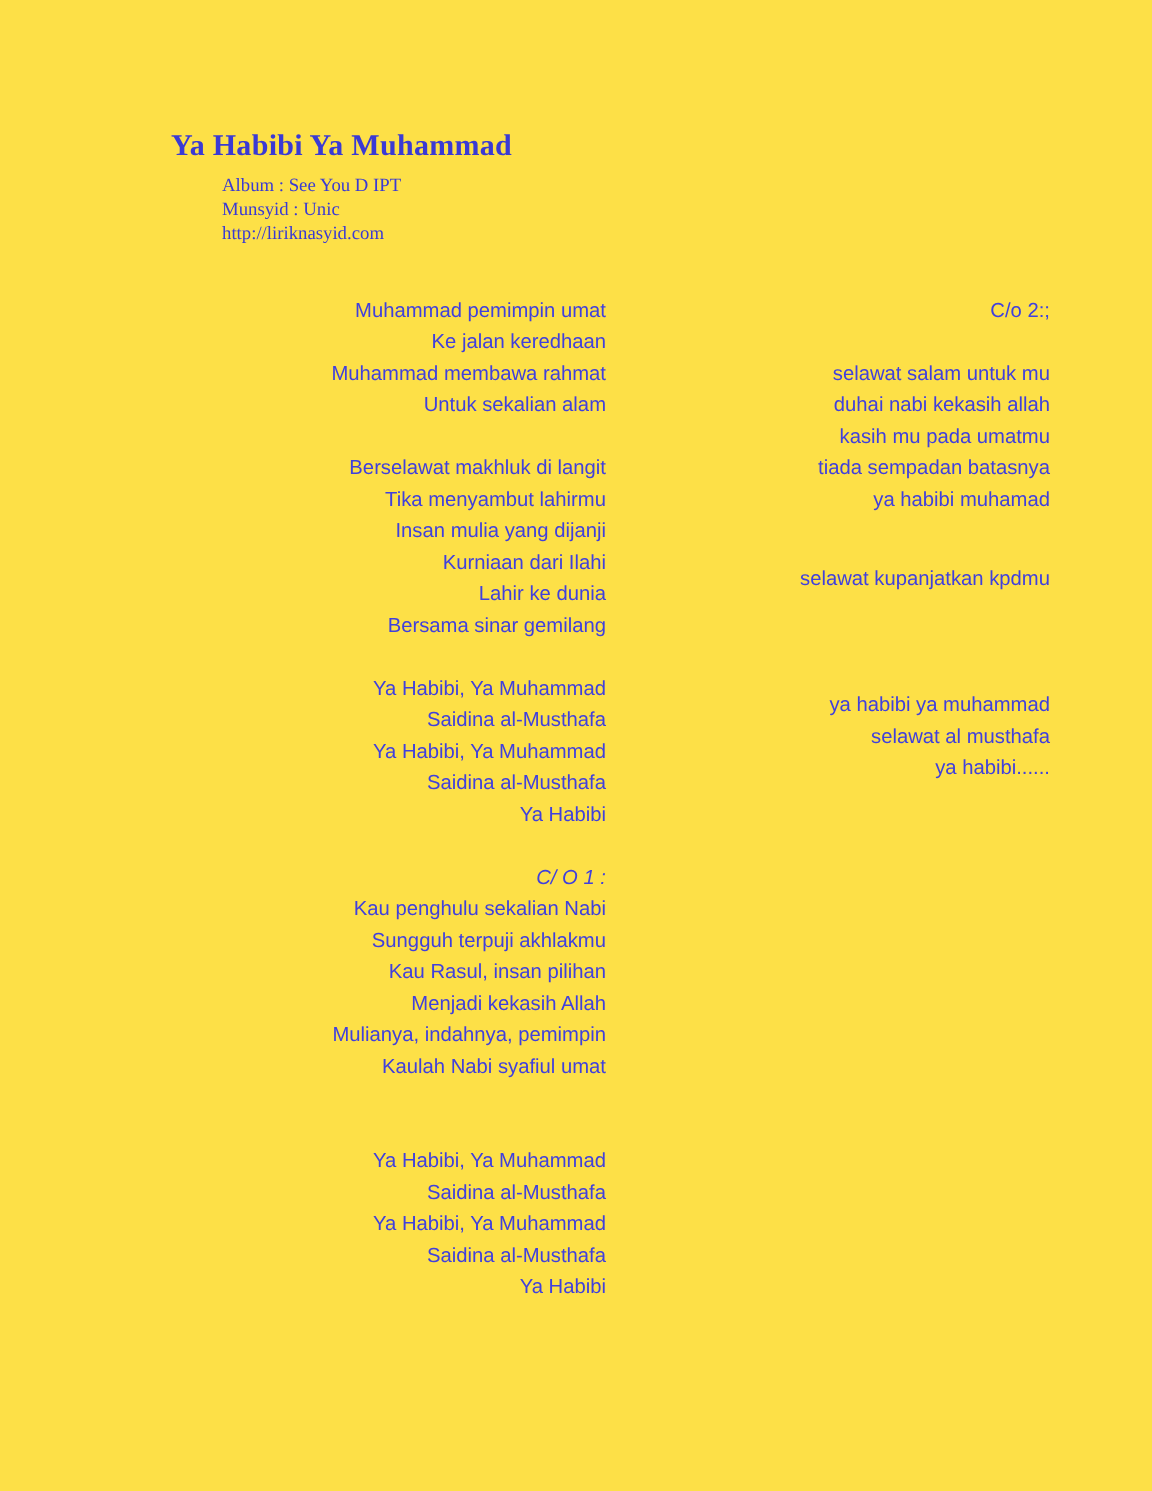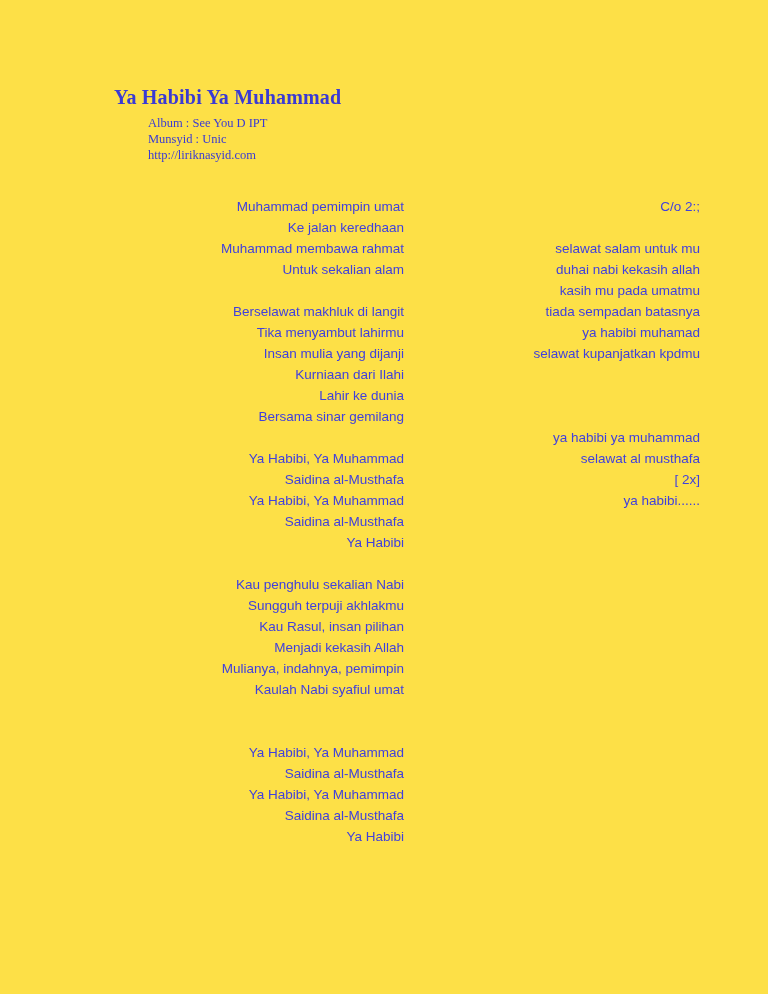--- a/index.html
+++ b/index.html
@@ -65,21 +65,21 @@
   }
   .line {
     white-space: pre;
     min-height: 21px;
     text-align: right;
   }
   .line.blank { height: 21px; }
   .italic { font-style: italic; }
   .ind-1 { padding-left: 4px; }
   .ind-2 { padding-left: 8px; }
-  .ind-3 { padding-left: 12px; }
+  .ind-3 { padding-left: 12px; margin-top: 32px; }
   .ind-4 { padding-left: 16px; }
   .ind-8 { padding-left: 30px; }
   .ind-20 { padding-left: 120px; }
 </style>
 </head>
 <body>
 
 <div class="page">
 
   <div class="doc-title">Ya Habibi Ya Muhammad</div>
@@ -100,20 +100,21 @@
       <div class="line">Kurniaan dari Ilahi</div>
       <div class="line">Lahir ke dunia</div>
       <div class="line">Bersama sinar gemilang</div>
       <div class="line blank"></div>
       <div class="line">Ya Habibi, Ya Muhammad</div>
       <div class="line">Saidina al-Musthafa</div>
       <div class="line">Ya Habibi, Ya Muhammad</div>
       <div class="line">Saidina al-Musthafa</div>
       <div class="line">Ya Habibi</div>
       <div class="line blank"></div>
+      <div class="line italic">C/ O 1 :</div>
       <div class="line">Kau penghulu sekalian Nabi</div>
       <div class="line">Sungguh terpuji akhlakmu</div>
       <div class="line">Kau Rasul, insan pilihan</div>
       <div class="line">Menjadi kekasih Allah</div>
       <div class="line">Mulianya, indahnya, pemimpin</div>
       <div class="line">Kaulah Nabi syafiul umat</div>
       <div class="line blank"></div>
       <div class="line blank"></div>
       <div class="line">Ya Habibi, Ya Muhammad</div>
       <div class="line">Saidina al-Musthafa</div>
@@ -128,17 +129,16 @@
       <div class="line ind-1">duhai nabi kekasih allah</div>
       <div class="line ind-2">kasih mu pada umatmu</div>
       <div class="line ind-2">tiada sempadan batasnya</div>
       <div class="line ind-2">ya habibi muhamad</div>
       <div class="line ind-3">selawat kupanjatkan kpdmu</div>
       <div class="line blank"></div>
       <div class="line blank"></div>
       <div class="line blank"></div>
       <div class="line ind-4">ya habibi ya muhammad</div>
       <div class="line ind-4">selawat al musthafa</div>
-      <div class="line ind-20">[ 2x]</div>
       <div class="line ind-8">ya habibi......</div>
     </div>
 
 </div>
 
 </body></html>

